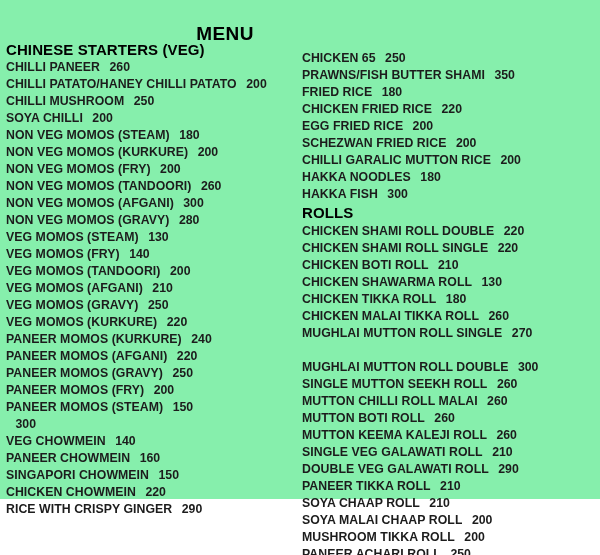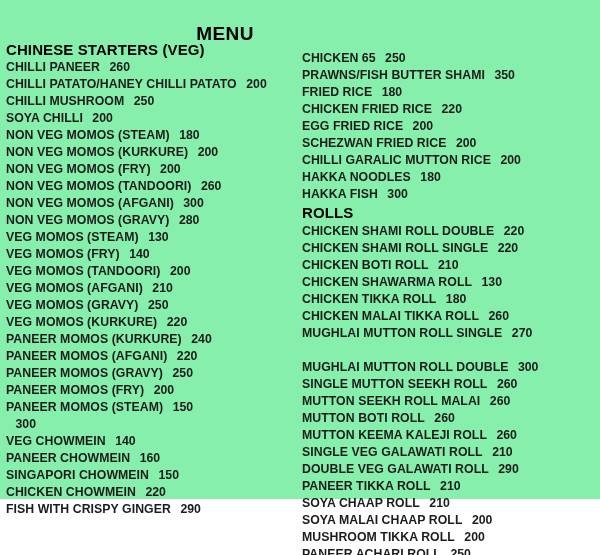--- a/index.html
+++ b/index.html
@@ -214,21 +214,21 @@
       </div>
       <div class="item-row">
         <span class="item-name">SINGAPORI CHOWMEIN</span>
         <span class="item-price">150</span>
       </div>
       <div class="item-row">
         <span class="item-name">CHICKEN CHOWMEIN</span>
         <span class="item-price">220</span>
       </div>
       <div class="item-row">
-        <span class="item-name">FISH WITH CRISPY GINGER</span>
+        <span class="item-name">RICE WITH CRISPY GINGER</span>
         <span class="item-price">290</span>
       </div>
     </div>
 
   <div class="column column-right" id="column-right">
       <div class="item-row">
         <span class="item-name">CHICKEN 65</span>
         <span class="item-price">250</span>
       </div>
       <div class="item-row">
@@ -295,21 +295,21 @@
       <div class="spacer-row"></div>
       <div class="item-row">
         <span class="item-name">MUGHLAI MUTTON ROLL DOUBLE</span>
         <span class="item-price">300</span>
       </div>
       <div class="item-row">
         <span class="item-name">SINGLE MUTTON SEEKH ROLL</span>
         <span class="item-price">260</span>
       </div>
       <div class="item-row">
-        <span class="item-name">MUTTON SEEKH ROLL MALAI</span>
+        <span class="item-name">MUTTON CHILLI ROLL MALAI</span>
         <span class="item-price">260</span>
       </div>
       <div class="item-row">
         <span class="item-name">MUTTON BOTI ROLL</span>
         <span class="item-price">260</span>
       </div>
       <div class="item-row">
         <span class="item-name">MUTTON KEEMA KALEJI ROLL</span>
         <span class="item-price">260</span>
       </div>

